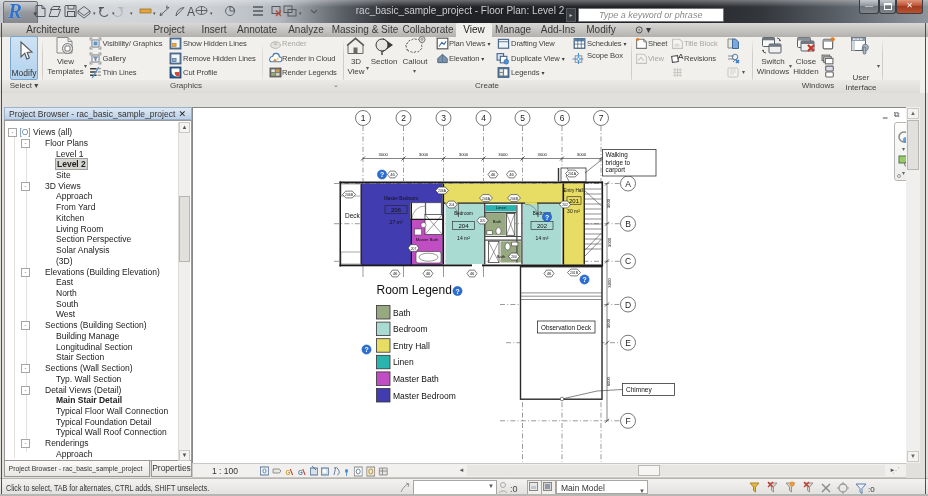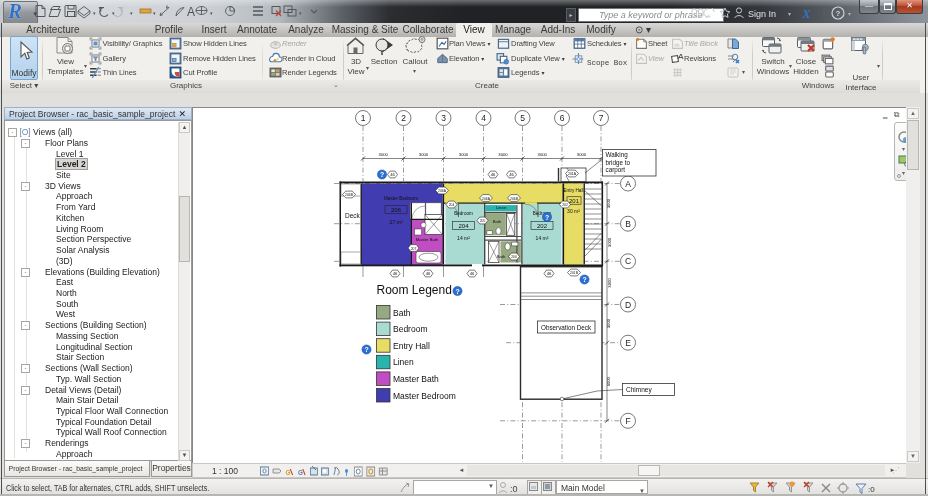--- a/index.html
+++ b/index.html
@@ -22,21 +22,21 @@
   #tabrow{left:0;top:23px;width:928px;height:14px;background:linear-gradient(to bottom,#d9d8d6,#b3b1ae);border-bottom:1px solid #bbb9b6;}
   .tab{position:absolute;top:0;height:14px;color:#3a3a3a;font-size:10px;line-height:14.5px;text-align:center;}
   .tab.active{background:#f1f0ed;border-radius:2px 2px 0 0;color:#222;}
   
   #ribbon{left:0;top:37px;width:928px;height:56px;background:#f1f0ed;border-bottom:1px solid #c7c5c2;}
   #ribbon .sep{position:absolute;top:2px;width:1px;height:52px;background:linear-gradient(to bottom,#f1f0ed,#cfcdc9 30%,#cfcdc9 70%,#f1f0ed);}
   #labelrow{left:0;top:80px;width:920px;height:13px;background:linear-gradient(to bottom,#eceae7,#dddbd7);}
   #modifybtn{left:10px;top:36px;width:26px;height:42px;background:linear-gradient(to bottom,#cfe3f5,#b2d2ee);border:1px solid #7aa6cf;border-radius:2px;}
   #modifybtn .txt{position:absolute;left:0;bottom:1px;width:100%;text-align:center;font-size:8.5px;color:#333;}
   .rtxt{position:absolute;font-size:7.6px;letter-spacing:-0.1px;color:#3f3f3f;white-space:nowrap;}
-  .rtxt.gray{color:#a9a7a4;font-style:italic;}
+  .rtxt.gray{color:#a9a7a4;}
   .ric{position:absolute;width:13px;height:13px;}
   .caret{position:absolute;font-size:6px;color:#555;}
   
   #mainbg{left:0;top:93px;width:928px;height:403px;background:#e2e0dd;}
   #pb{left:4px;top:107px;width:188px;height:371px;}
   #pbtitle{left:0;top:0;width:186px;height:13px;background:linear-gradient(to bottom,#dfe9f4,#bdd0e7);border:1px solid #9ab1cc;font-size:8.5px;color:#333;line-height:13px;padding-left:4px;box-sizing:border-box;width:188px;}
   #pbtree{left:0;top:13px;width:188px;height:341px;background:#fff;border:1px solid #9a9894;box-sizing:border-box;font-size:8.5px;color:#222;}
   .trow{position:absolute;left:0;white-space:nowrap;height:11px;line-height:11px;}
   #pbscroll{position:absolute;right:1px;top:1px;width:11px;height:339px;background:#f0efed;border-left:1px solid #dcdad6;}
   #pbtabs{left:0;top:354px;width:188px;height:17px;}
@@ -80,53 +80,34 @@
         <g fill="#4e5257" font-size="5" font-family="Liberation Sans">
           <text x="59" y="12">▾</text>
           <text x="78" y="12">▾</text>
           <text x="96" y="12">▾</text>
           <text x="119" y="12">▾</text>
           <text x="176" y="12">▾</text>
           <text x="265" y="12">▾</text>
         </g>
       </svg>
     </div>
+    <div class="abs" id="title-text">rac_basic_sample_project - Floor Plan: Level 2</div>
     <div class="abs" style="left:566px;top:8px;width:8px;height:12px;background:#3a3d41;border:1px solid #5a5e63;color:#c0c3c6;font-size:6px;line-height:12px;text-align:center;">▸</div>
     <div class="abs" id="searchbox">Type a keyword or phrase</div>
-    <div class="abs" id="infocenter">
-      <svg width="236" height="16" viewBox="0 0 236 16">
-        <g stroke="#c6c9cc" fill="none" stroke-width="1">
-          <rect x="2" y="4" width="4.5" height="8" rx="2"></rect>
-          <rect x="8.5" y="4" width="4.5" height="8" rx="2"></rect>
-          <path d="M6.5 6 h2" stroke-width="1.4"></path>
-          <path d="M18 4 a4 4 0 1 0 2.5 7 M22 3 l2.5 4 m-8.5 6 l3-3.5"></path>
-          <path d="M35 3 l1.5 3.2 3.4 .4 -2.5 2.4 .6 3.4 -3-1.7 -3 1.7 .6-3.4 -2.5-2.4 3.4-.4 z"></path>
-          <circle cx="49" cy="5.5" r="2.6"></circle>
-          <path d="M44.5 13 a4.8 3.8 0 0 1 9 0"></path>
-        </g>
-        <text x="58" y="11.5" font-size="9" fill="#dfe1e3" font-family="Liberation Sans">Sign In</text>
-        <text x="98" y="10.5" font-size="6" fill="#aab0b5">▾</text>
-        <text x="112" y="13" font-size="13" fill="#3a6fc4" font-weight="bold" font-style="italic" font-family="Liberation Serif">X</text>
-        <line x1="134" y1="2" x2="134" y2="14" stroke="#5a5e62"></line>
-        <circle cx="148" cy="8" r="6" fill="none" stroke="#cfd2d5" stroke-width="1.2"></circle>
-        <text x="145.5" y="11" font-size="8" fill="#cfd2d5" font-weight="bold">?</text>
-        <text x="158" y="10.5" font-size="6" fill="#aab0b5">▾</text>
-      </svg>
-    </div>
     <div class="abs" id="wbtns">
       <div class="wb" style="right:46px;width:18px;">—</div>
       <div class="wb" style="right:29px;width:15px;"><span style="display:inline-block;width:6px;height:4px;border:1px solid #fafafa;border-top-width:2px;margin-top:3px;"></span></div>
       <div class="wb" style="right:2px;width:25px;background:linear-gradient(to bottom,#e09579,#bb4f33 45%,#a33a20 50%,#b9532f);">✕</div>
     </div>
   </div>
 
   <div class="abs" id="tabrow">
     <div class="tab" style="left:24px;width:58px;">Architecture</div>
     <div class="tab" style="left:93px;width:46px;margin-top:15px;">Structure</div>
-    <div class="tab" style="left:148px;width:42px;">Profile</div>
+    <div class="tab" style="left:148px;width:42px;">Project</div>
     <div class="tab" style="left:199px;width:30px;">Insert</div>
     <div class="tab" style="left:235px;width:44px;">Annotate</div>
     <div class="tab" style="left:286px;width:40px;">Analyze</div>
     <div class="tab" style="left:329px;width:72px;">Massing &amp; Site</div>
     <div class="tab" style="left:401px;width:54px;">Collaborate</div>
     <div class="tab active" style="left:456px;width:36px;">View</div>
     <div class="tab" style="left:493px;width:40px;">Manage</div>
     <div class="tab" style="left:538px;width:40px;">Add-Ins</div>
     <div class="tab" style="left:583px;width:36px;">Modify</div>
     <div class="tab" style="left:628px;width:30px;">⊙ ▾</div>
@@ -275,21 +256,21 @@
       <line x1="4" y1="1.5" x2="4" y2="9.5" stroke="#3c5a7c" stroke-width="0.6"></line>
       <line x1="7" y1="1.5" x2="7" y2="9.5" stroke="#3c5a7c" stroke-width="0.6"></line>
       <line x1="1" y1="6" x2="10" y2="6" stroke="#3c5a7c" stroke-width="0.6"></line>
     </svg>
     <div class="rtxt" style="left:587px;top:38.5px;">Schedules <span style="font-size:6px;">▾</span></div>
     <svg class="ric" style="left:572px;top:52px;" width="12" height="11" viewBox="0 0 12 11">
       <rect x="3" y="3" width="6" height="6" fill="none" stroke="#999"></rect>
       <path d="M6 0.5 v10 M0.5 6 h10" stroke="#4a90d9" stroke-width="1"></path>
       <circle cx="6" cy="6" r="1.4" fill="#e8f0f8" stroke="#4a90d9" stroke-width="0.6"></circle>
     </svg>
-    <div class="rtxt" style="left:587px;top:59px;font-family:Liberation Mono, monospace;">Scope Box</div>
+    <div class="rtxt" style="left:587px;top:51px;">Scope Box</div>
 
     <svg class="ric" style="left:635px;top:37px;" width="12" height="11" viewBox="0 0 12 11">
       <path d="M1.5 1.5 h6.5 l2.5 2.5 v6 h-9 z" fill="#fff" stroke="#777"></path>
       <path d="M8 1.5 v2.5 h2.5" fill="none" stroke="#777" stroke-width="0.7"></path>
       <circle cx="2.5" cy="1.8" r="1.3" fill="#e87a1e"></circle>
     </svg>
     <div class="rtxt" style="left:648px;top:38.5px;">Sheet</div>
     <svg class="ric" style="left:671px;top:37px;" width="12" height="11" viewBox="0 0 12 11">
       <path d="M1.5 1.5 h6.5 l2.5 2.5 v6 h-9 z" fill="#f4f3f1" stroke="#c5c2bc"></path>
       <ellipse cx="5.5" cy="7" rx="2.5" ry="1.5" fill="#dddad5"></ellipse>
@@ -688,27 +669,27 @@
 <div class="trow" style="top:102.6px;left:51px;">Living Room</div>
 <div class="trow" style="top:113.3px;left:51px;">Section Perspective</div>
 <div class="trow" style="top:124.0px;left:51px;">Solar Analysis</div>
 <div class="trow" style="top:134.8px;left:51px;">(3D)</div>
 <div class="trow" style="top:145.5px;left:16px;"><span style="display:inline-block;width:7px;height:7px;border:1px solid #a8a6a2;background:#fff;font-size:6px;line-height:6px;text-align:center;color:#555;vertical-align:1px;">-</span><span style="display:inline-block;width:15px;"></span>Elevations (Building Elevation)</div>
 <div class="trow" style="top:156.2px;left:51px;">East</div>
 <div class="trow" style="top:167.0px;left:51px;">North</div>
 <div class="trow" style="top:177.7px;left:51px;">South</div>
 <div class="trow" style="top:188.4px;left:51px;">West</div>
 <div class="trow" style="top:199.1px;left:16px;"><span style="display:inline-block;width:7px;height:7px;border:1px solid #a8a6a2;background:#fff;font-size:6px;line-height:6px;text-align:center;color:#555;vertical-align:1px;">-</span><span style="display:inline-block;width:15px;"></span>Sections (Building Section)</div>
-<div class="trow" style="top:209.9px;left:51px;">Massing Section</div>
+<div class="trow" style="top:209.9px;left:51px;">Building Manage</div>
 <div class="trow" style="top:220.6px;left:51px;">Longitudinal Section</div>
 <div class="trow" style="top:231.3px;left:51px;">Stair Section</div>
 <div class="trow" style="top:242.1px;left:16px;"><span style="display:inline-block;width:7px;height:7px;border:1px solid #a8a6a2;background:#fff;font-size:6px;line-height:6px;text-align:center;color:#555;vertical-align:1px;">-</span><span style="display:inline-block;width:15px;"></span>Sections (Wall Section)</div>
 <div class="trow" style="top:252.8px;left:51px;">Typ. Wall Section</div>
 <div class="trow" style="top:263.5px;left:16px;"><span style="display:inline-block;width:7px;height:7px;border:1px solid #a8a6a2;background:#fff;font-size:6px;line-height:6px;text-align:center;color:#555;vertical-align:1px;">-</span><span style="display:inline-block;width:15px;"></span>Detail Views (Detail)</div>
-<div class="trow" style="top:274.2px;left:51px;">Main Stair Detail</div>
+<div class="trow" style="top:274.2px;left:51px;font-weight:bold;">Main Stair Detail</div>
 <div class="trow" style="top:285.0px;left:51px;">Typical Floor Wall Connection</div>
 <div class="trow" style="top:295.7px;left:51px;">Typical Foundation Detail</div>
 <div class="trow" style="top:306.4px;left:51px;">Typical Wall Roof Connection</div>
 <div class="trow" style="top:317.2px;left:16px;"><span style="display:inline-block;width:7px;height:7px;border:1px solid #a8a6a2;background:#fff;font-size:6px;line-height:6px;text-align:center;color:#555;vertical-align:1px;">-</span><span style="display:inline-block;width:15px;"></span>Renderings</div>
 <div class="trow" style="top:327.9px;left:51px;">Approach</div>
 <div class="trow" style="top:338.6px;left:51px;">From Yard</div>
 <div id="pbscroll">
  <div style="position:absolute;top:0;left:0;width:11px;height:11px;background:#f4f3f1;border:1px solid #cbc9c5;box-sizing:border-box;font-size:6px;text-align:center;line-height:9px;color:#555;">▲</div>
  <div style="position:absolute;top:74px;left:0;width:11px;height:66px;background:#e2e0dd;border:1px solid #b8b6b2;box-sizing:border-box;"></div>
  <div style="position:absolute;bottom:0;left:0;width:11px;height:11px;background:#f4f3f1;border:1px solid #cbc9c5;box-sizing:border-box;font-size:6px;text-align:center;line-height:9px;color:#555;">▼</div>

